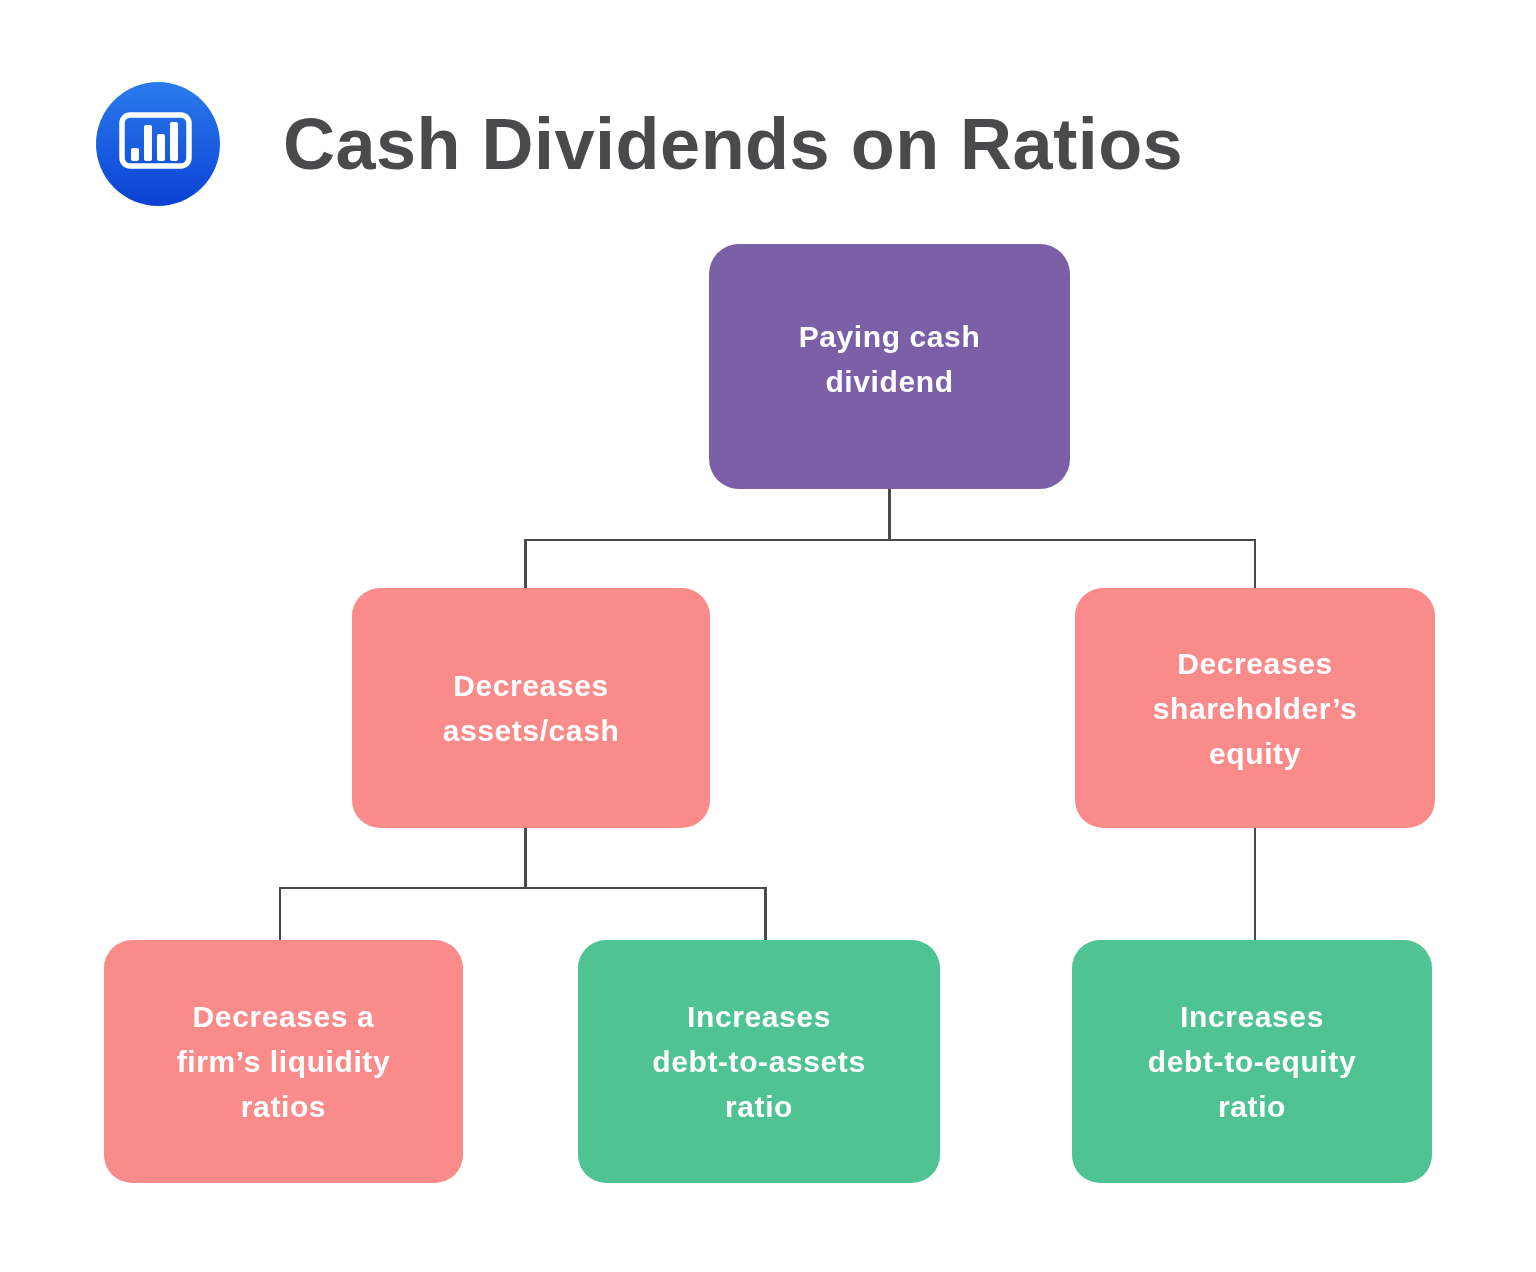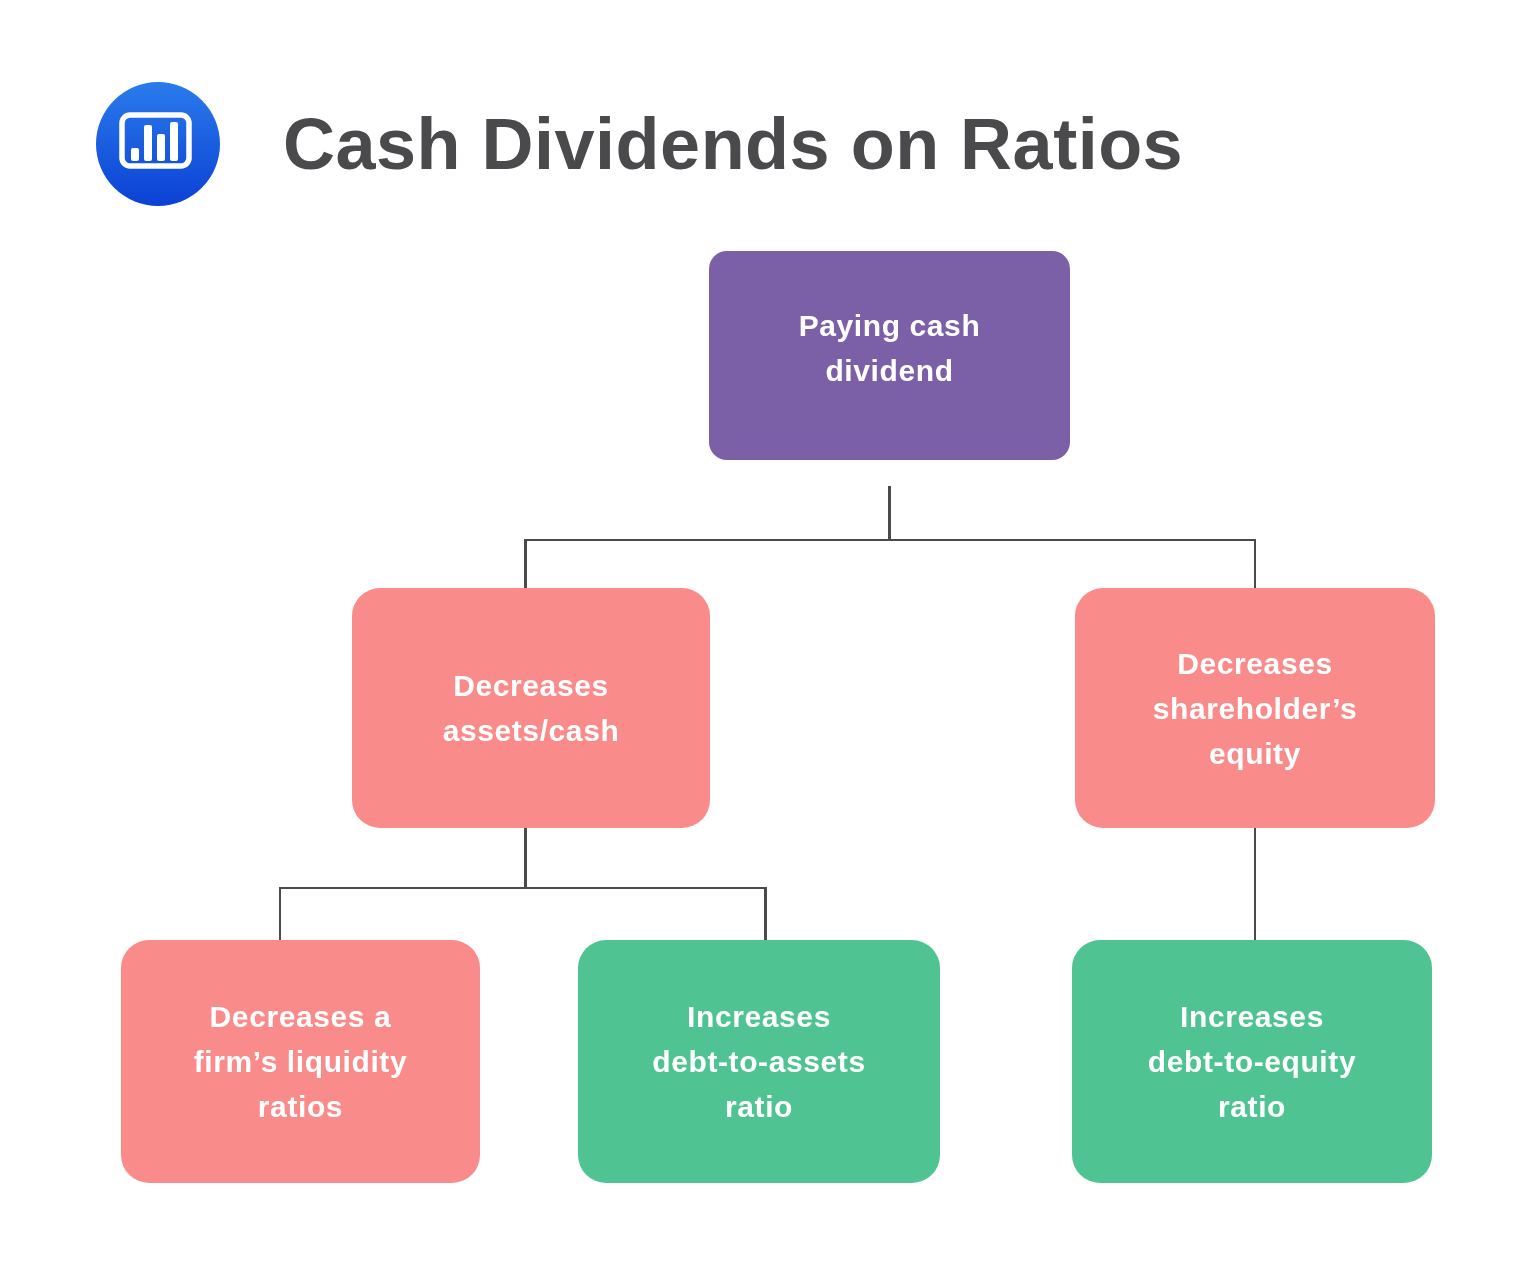--- a/index.html
+++ b/index.html
@@ -39,24 +39,24 @@
     justify-content: center;
     text-align: center;
     color: #ffffff;
     font-size: 30px;
     font-weight: 700;
     line-height: 45px;
     letter-spacing: 0.6px;
     white-space: pre-line;
     box-sizing: border-box;
   }
-  #node-root  { left: 709px;  top: 251px; width: 361px; height: 209px; padding-bottom: 16px; border-radius: 18px; }
+  #node-root  { left: 709px;  top: 244px; width: 361px; height: 245px; padding-bottom: 16px; border-radius: 30px; }
   #node-2l    { left: 352px;  top: 588px; width: 358px; height: 240px; }
   #node-2r    { left: 1075px; top: 588px; width: 360px; height: 240px; }
-  #node-3l    { left: 104px;  top: 940px; width: 359px; height: 243px; margin-left: 17px; }
+  #node-3l    { left: 104px;  top: 940px; width: 359px; height: 243px; }
   #node-3m    { left: 578px;  top: 940px; width: 362px; height: 243px; }
   #node-3r    { left: 1072px; top: 940px; width: 360px; height: 243px; }
 
   
   .vline { position: absolute; width: 2.5px; }
   .hline { position: absolute; height: 2.5px; }
   #c-root-stem { left: 888px;    top: 486px;   height: 54px; }
   #c-h1        { left: 524px;    top: 538.5px; width: 732px; }
   #c-v-2l      { left: 524px;    top: 538.5px; height: 51px; }
   #c-v-2r      { left: 1253.5px; top: 538.5px; height: 51px; }

